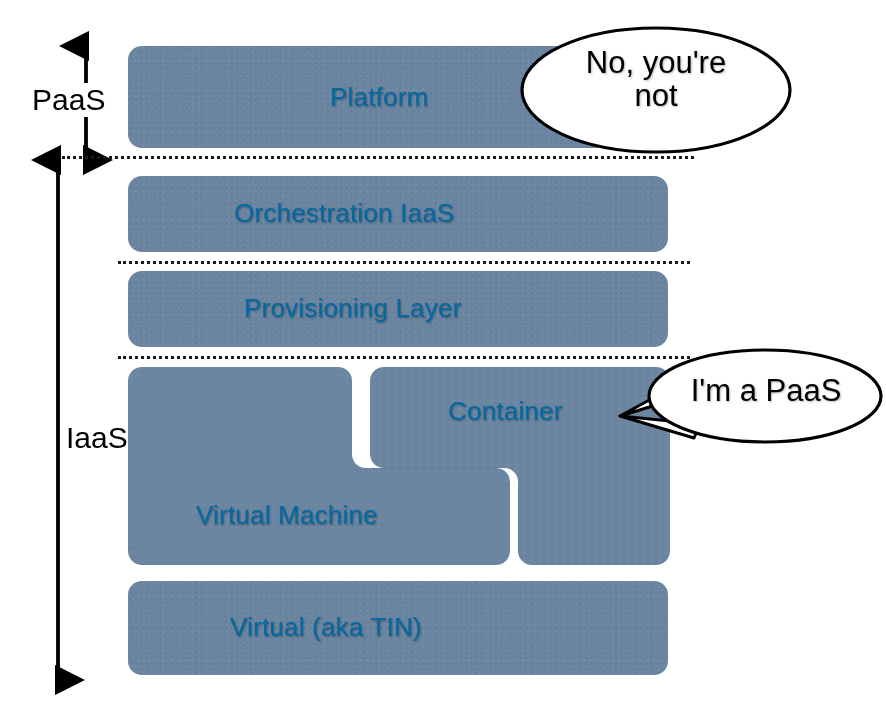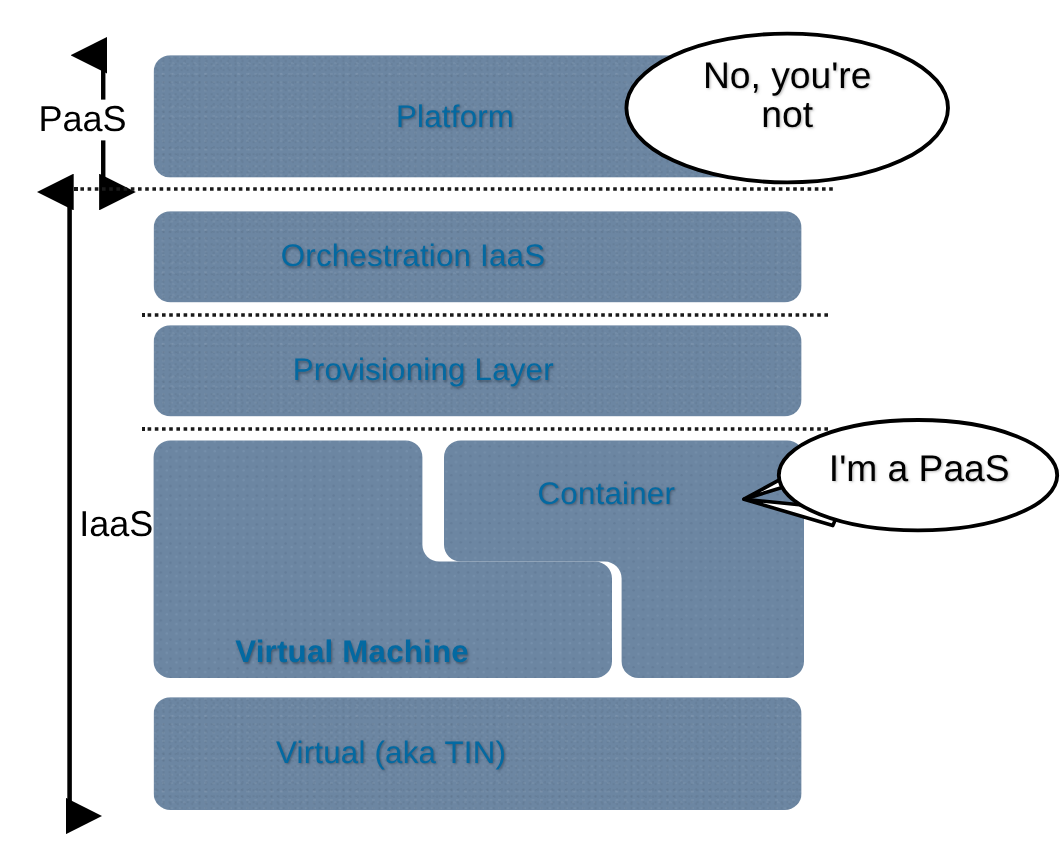--- a/index.html
+++ b/index.html
@@ -133,21 +133,21 @@
       <pattern id="noiseV" width="8" height="8" patternUnits="userSpaceOnUse">
         <rect width="8" height="8" fill="#6c86a2"></rect>
         <circle cx="3" cy="1" r="1" fill="#758fab"></circle>
         <circle cx="6" cy="6" r="1" fill="#637c98"></circle>
       </pattern>
     </defs>
     <path d="M14,0 H210 A14,14 0 0 1 224,14 V87 A14,14 0 0 0 238,101 H368
              A14,14 0 0 1 382,115 V184 A14,14 0 0 1 368,198 H14
              A14,14 0 0 1 0,184 V14 A14,14 0 0 1 14,0 Z" fill="url(#noiseV)"></path>
   </svg>
-  <div class="block-label" style="left:196px; top:528px;font-weight:bold;">Virtual Machine</div>
+  <div class="block-label" style="left:196px; top:500px;">Virtual Machine</div>
 
   <div class="block" style="left:128px; top:581px; width:540px; height:94px;"></div>
   <div class="block-label" style="left:230px; top:612px;">Virtual (aka TIN)</div>
 
   <div class="bubble-wrap" style="left:466px; top:20px; width:330px; height:140px;">
     <svg width="330" height="140" viewBox="0 0 330 140">
       <path d="M60,80 L140,62 L132,46 Z" fill="#ffffff" stroke="#000" stroke-width="3" stroke-linejoin="round"></path>
       <path d="M60,80 L150,96 L138,112 Z" fill="#ffffff" stroke="#000" stroke-width="3" stroke-linejoin="round"></path>
       <ellipse cx="190" cy="70" rx="134" ry="62" fill="#ffffff" stroke="#000" stroke-width="3.2"></ellipse>
     </svg>

